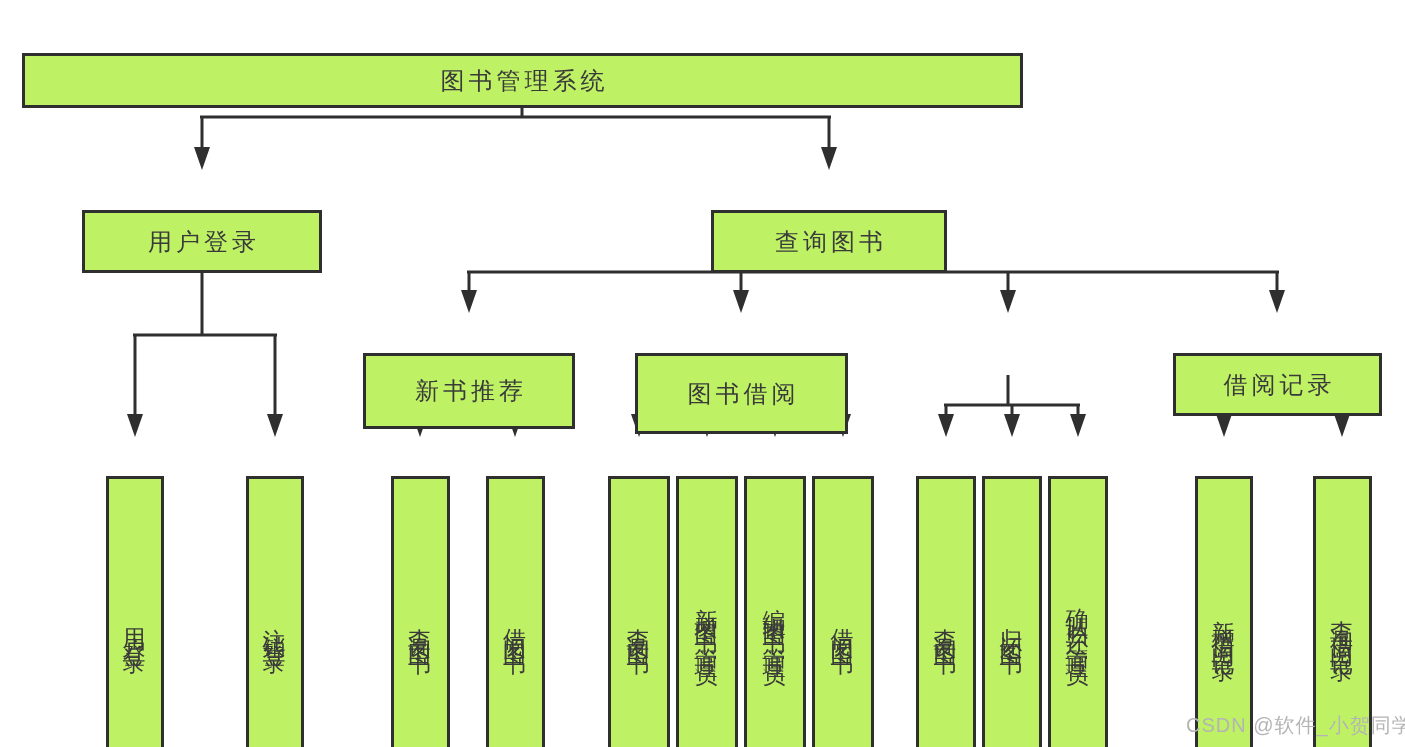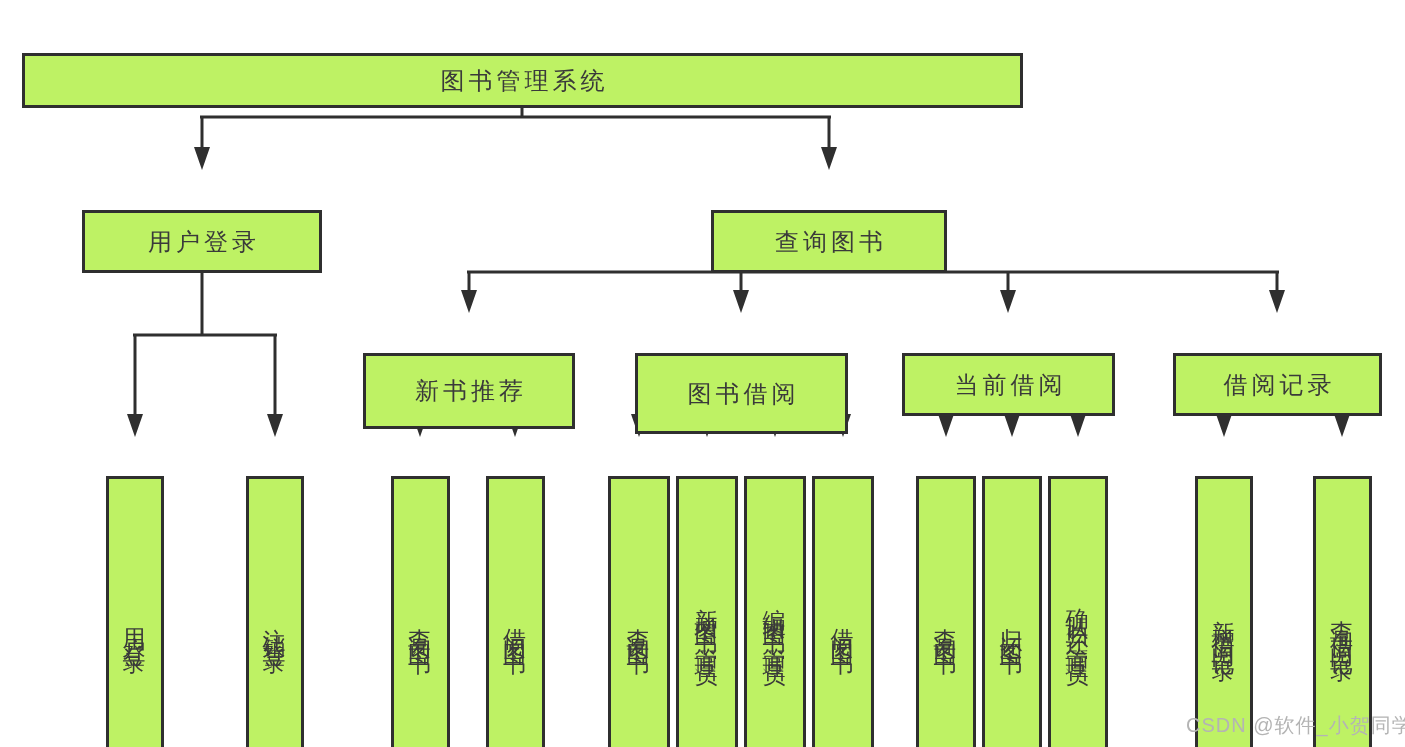--- a/index.html
+++ b/index.html
@@ -141,23 +141,20 @@
   <div class="hbox" style="left:711px;top:170px;width:236px;height:63px">
     <span>查询图书</span>
   </div>
 
   <div class="hbox" style="left:363px;top:313px;width:212px;height:76px">
     <span>新书推荐</span>
   </div>
   <div class="hbox" style="left:635px;top:313px;width:213px;height:81px">
     <span>图书借阅</span>
   </div>
-  <div class="hbox" style="left:902px;top:313px;width:213px;height:63px">
-    <span>当前借阅</span>
-  </div>
   <div class="hbox" style="left:1173px;top:313px;width:209px;height:63px">
     <span>借阅记录</span>
   </div>
 
   <div class="vbox" style="left:106px;top:436px;width:58px;height:299px">
     <span>用户登录</span>
   </div>
   <div class="vbox" style="left:246px;top:436px;width:58px;height:299px">
     <span>注销登录</span>
   </div>

